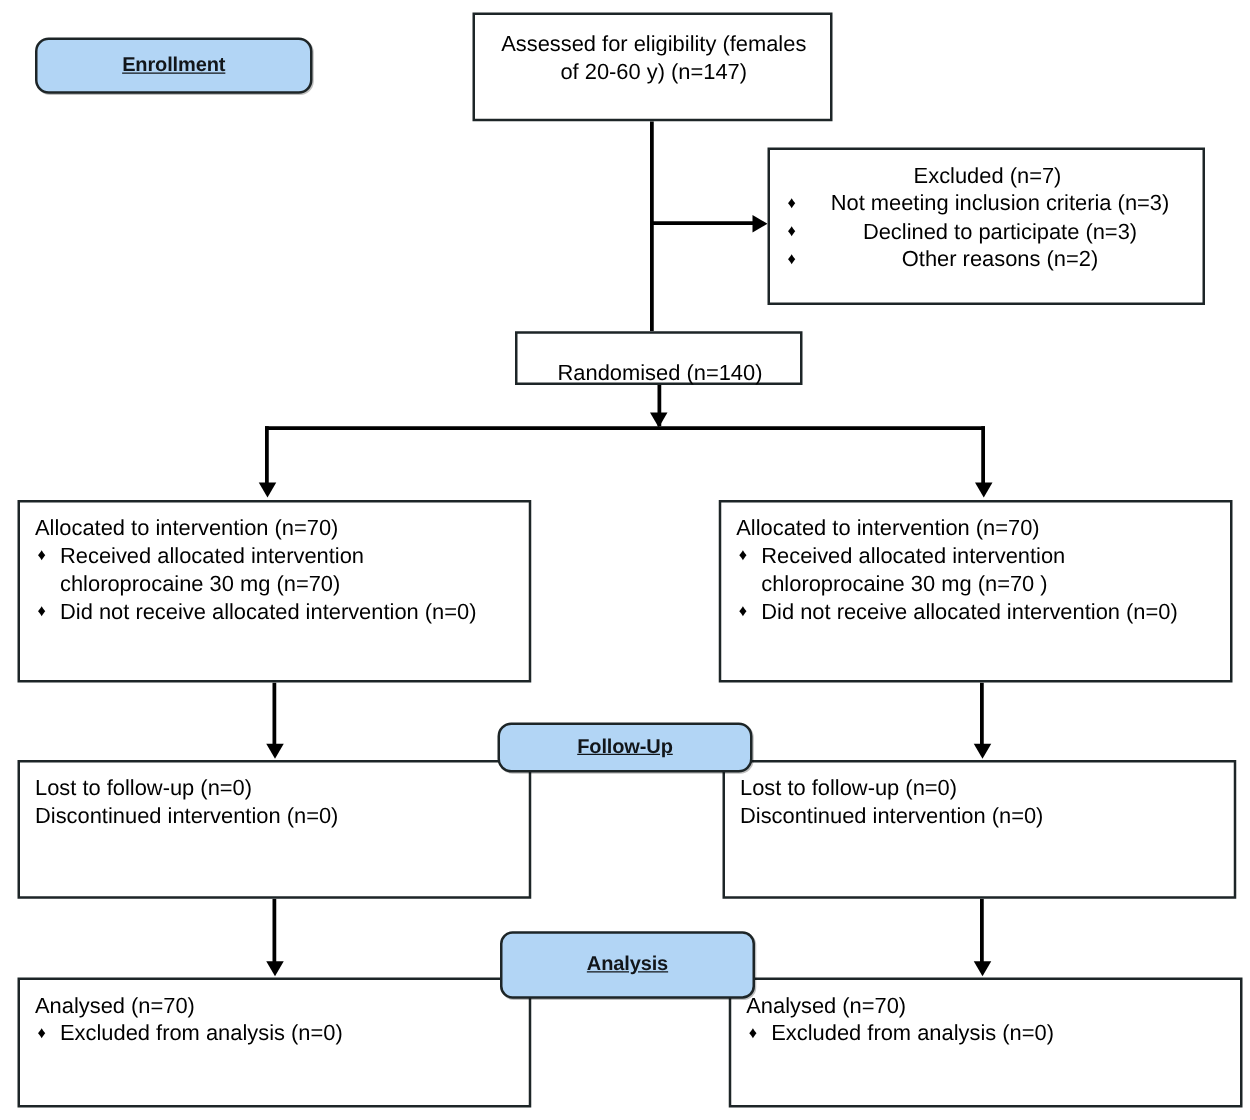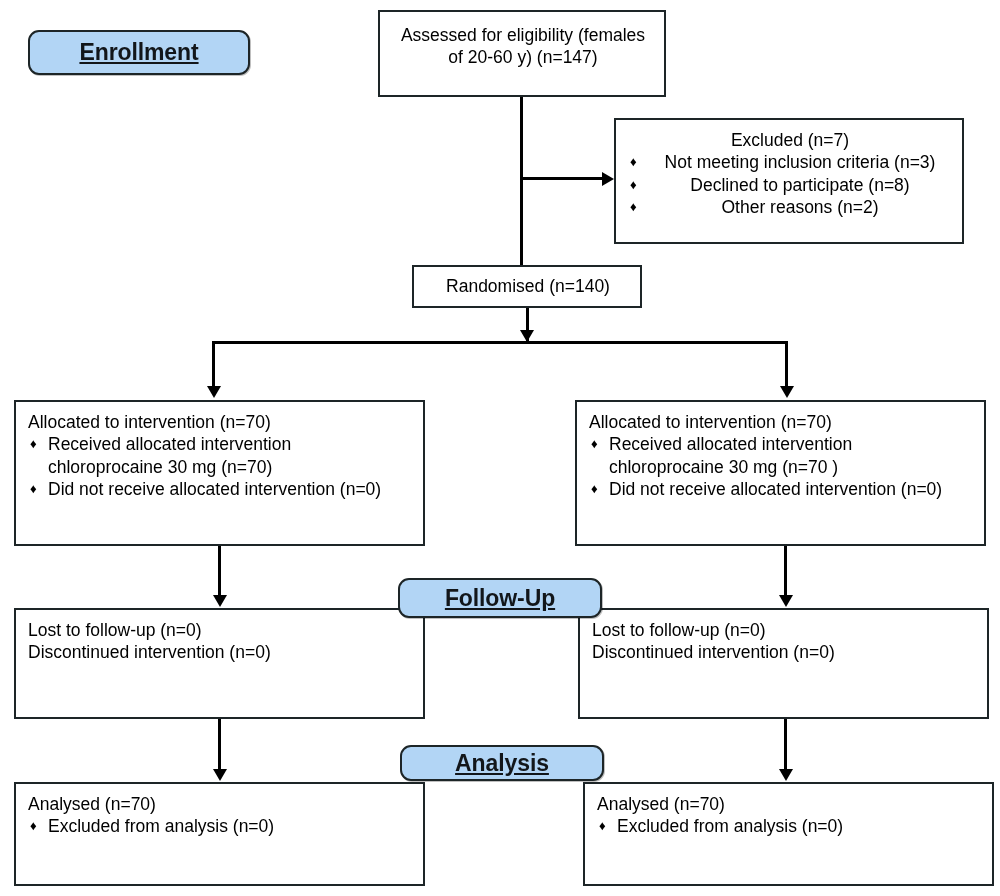--- a/index.html
+++ b/index.html
@@ -73,21 +73,21 @@
     border: 2px solid #1d2527;
     border-radius: 11px;
     display: flex;
     align-items: center;
     justify-content: center;
     z-index: 6;
     box-shadow: 1px 1px 0 rgba(0,0,0,0.25);
   }
   .banner span {
     font-weight: bold;
-    font-size: 23px;
+    font-size: 16px;
     color: #12161a;
     text-decoration: underline;
     letter-spacing: -0.1px;
   }
 
   
   .vline, .hline {
     position: absolute;
     background: #000000;
     z-index: 2;
@@ -133,28 +133,28 @@
   <div class="vline" style="left:520px; top:97px; height:168px;"></div>
 
   <div class="hline" style="left:520px; top:177px; width:84px;"></div>
   <div class="arrow-right" style="left:602px; top:172px;"></div>
 
   <div class="node" style="left:614px; top:118px; width:350px; height:126px;text-align:center;">
     <div class="body">
       <p>Excluded (n=7)</p>
       <ul class="blist">
         <li><span class="dia">♦</span><span>Not meeting inclusion criteria (n=3)</span></li>
-        <li><span class="dia">♦</span><span>Declined to participate (n=8)</span></li>
+        <li><span class="dia">♦</span><span>Declined to participate (n=3)</span></li>
         <li><span class="dia">♦</span><span>Other reasons (n=2)</span></li>
       </ul>
     </div>
   </div>
 
   <div class="node centered" style="left:412px; top:265px; width:230px; height:43px;">
-    <div class="body" style="padding-top:8px;">
+    <div class="body" style="padding-top:20px;">
       <p>Randomised (n=140)</p>
     </div>
   </div>
 
   <div class="vline" style="left:526px; top:308px; height:33px;"></div>
   <div class="arrow-down" style="left:520px; top:330px;"></div>
   <div class="hline" style="left:212px; top:341px; width:576px;"></div>
 
   <div class="vline" style="left:212px; top:341px; height:48px;"></div>
   <div class="arrow-down" style="left:207px; top:386px;"></div>
@@ -208,21 +208,21 @@
       <p>Discontinued intervention (n=0)</p>
     </div>
   </div>
 
   <div class="vline" style="left:218px; top:719px; height:52px;"></div>
   <div class="arrow-down" style="left:213px; top:769px;"></div>
 
   <div class="vline" style="left:784px; top:719px; height:52px;"></div>
   <div class="arrow-down" style="left:779px; top:769px;"></div>
 
-  <div class="banner" style="left:400px; top:745px; width:204px; height:36px;">
+  <div class="banner" style="left:400px; top:745px; width:204px; height:54px;border-radius:10px;">
     <span>Analysis</span>
   </div>
 
   <div class="node" style="left:14px; top:782px; width:411px; height:104px;">
     <div class="body">
       <p>Analysed (n=70)</p>
       <ul class="blist">
         <li><span class="dia">♦</span><span>Excluded from analysis (n=0)</span></li>
       </ul>
     </div>

